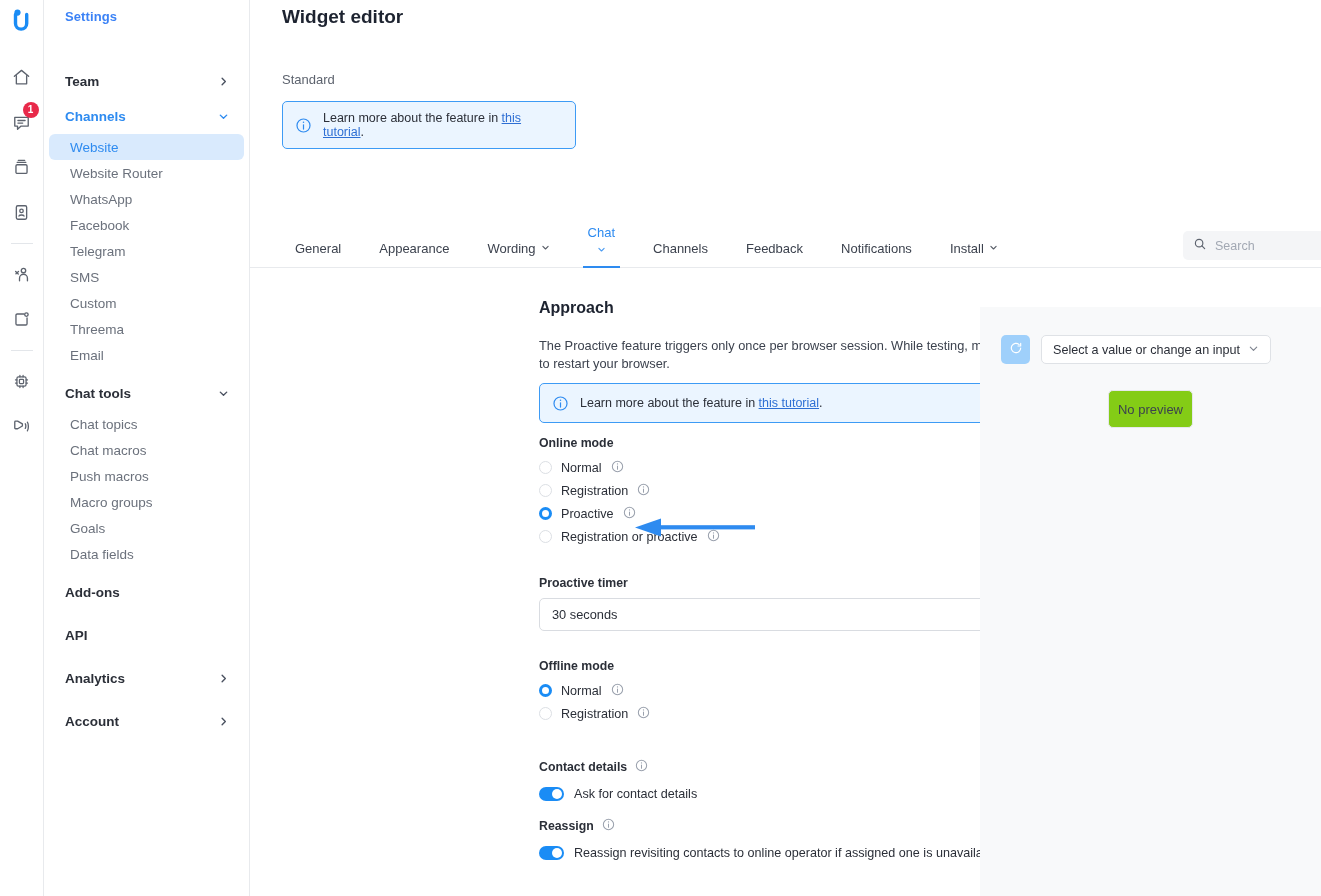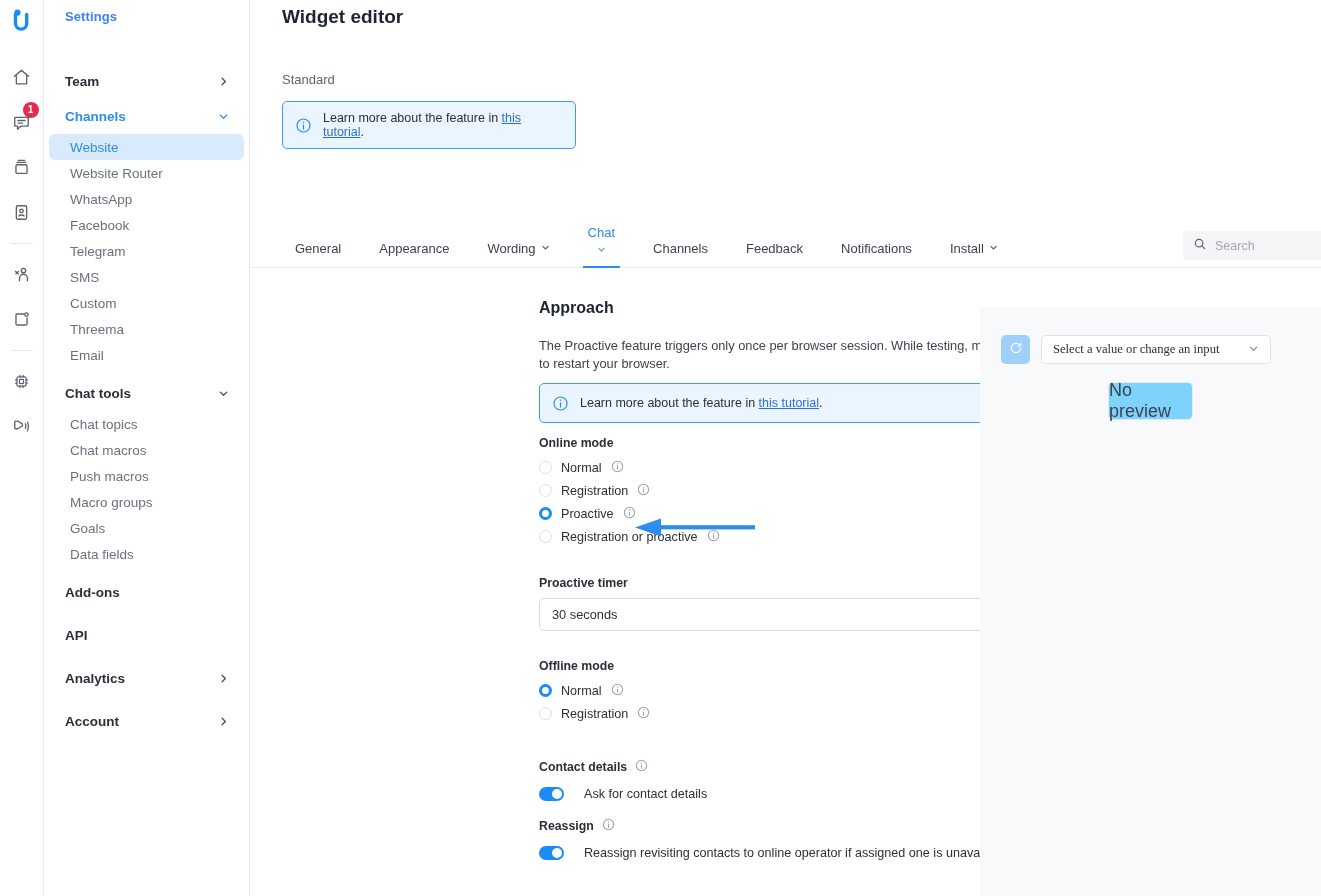--- a/index.html
+++ b/index.html
@@ -149,59 +149,58 @@
 
   .select {
     margin-left: 289px; width: 512px; height: 33px;
     border: 1px solid #d9dce1; border-radius: 5px; background: #fff;
     display: flex; align-items: center; justify-content: space-between;
     padding: 0 12px; font-size: 12.8px; color: #2b2f38; cursor: pointer;
   }
   .select .caret { color: #7c828d; font-size: 11px; }
 
   .toggle-row {
-    display: flex; align-items: center; gap: 20px;
+    display: flex; align-items: center; gap: 10px;
     padding-left: 289px; height: 24px; cursor: pointer;
   }
   .toggle {
     width: 25px; height: 14px; border-radius: 7px; background: #1a8cf5;
     position: relative; flex: 0 0 25px;
   }
   .toggle::after {
     content: ""; position: absolute; top: 2px; right: 2px;
     width: 10px; height: 10px; border-radius: 50%; background: #fff;
   }
   .toggle-label { font-size: 12.6px; color: #2b2f38; }
 
   
   .preview {
     position: absolute; right: 0; top: 307px; bottom: 0; width: 341px;
     background: #f8f9fa;
   }
   .preview-top {
     display: flex; align-items: center; gap: 11px;
     padding: 28px 0 0 21px;
-    font-family: Liberation Serif, serif;
   }
   .refresh-btn {
     width: 29px; height: 29px; border-radius: 5px; background: #9fd0fb;
     display: flex; align-items: center; justify-content: center; cursor: pointer;
   }
   .preview-select {
     width: 230px; height: 29px; background: #fff;
     border: 1px solid #dfe2e6; border-radius: 5px;
     display: flex; align-items: center; justify-content: space-between;
     padding: 0 11px; font-size: 12.6px; color: #2b2f38; cursor: pointer;
   }
   .preview-select .caret { color: #7c828d; font-size: 11px; }
   .no-preview {
-    margin: 18px auto 0 auto; width: 85px; height: 38px;
-    background: #7dd3fc; border: 1px solid #e6e8eb; border-radius: 5px;
+    margin: 26px auto 0 auto; width: 85px; height: 38px;
+    background: #84cc16; border: 1px solid #e6e8eb; border-radius: 5px;
     display: flex; align-items: center; justify-content: center;
-    font-size: 18px; color: #3c424e;
+    font-size: 13px; color: #3c424e;
   }
 
   
   .anno-arrow { position: absolute; left: 381px; top: 517px; pointer-events: none; }
 </style>
 </head>
 <body>
 
 <div class="app">
 

